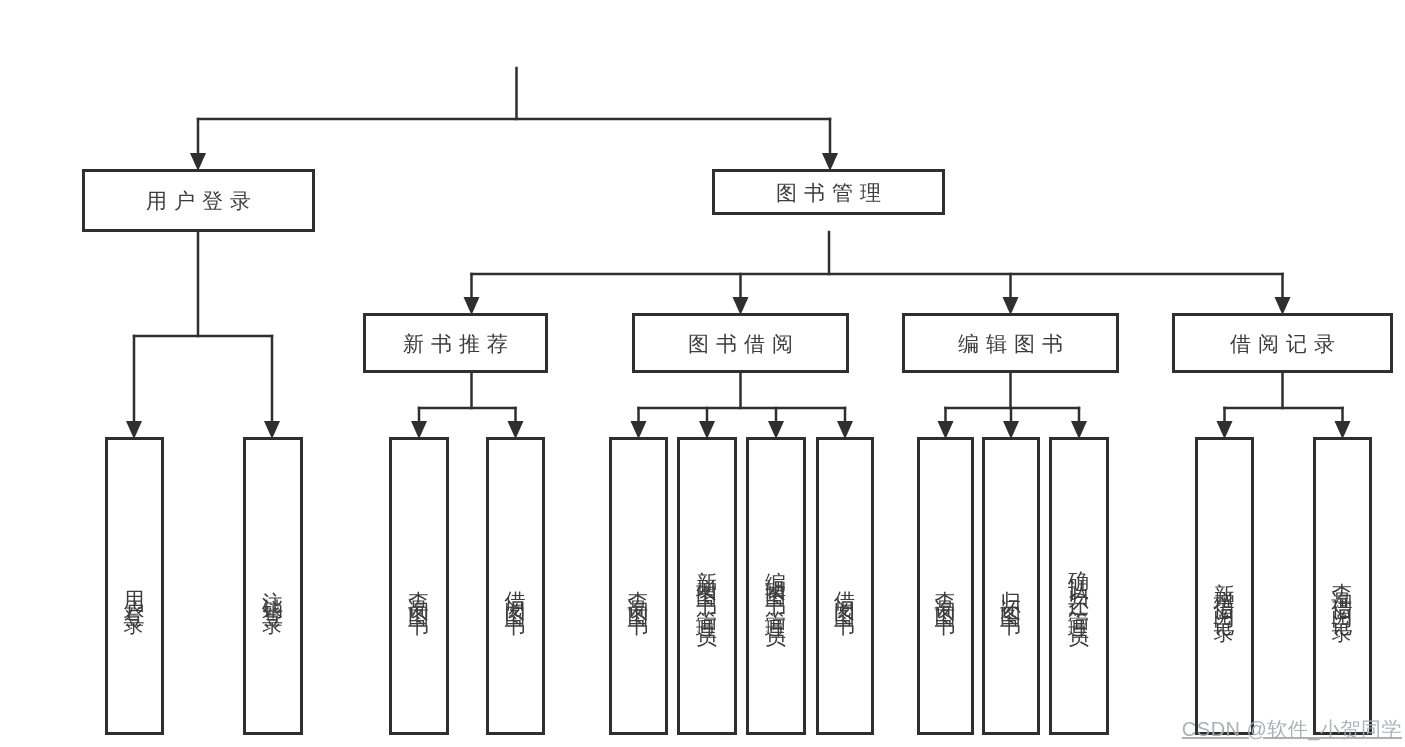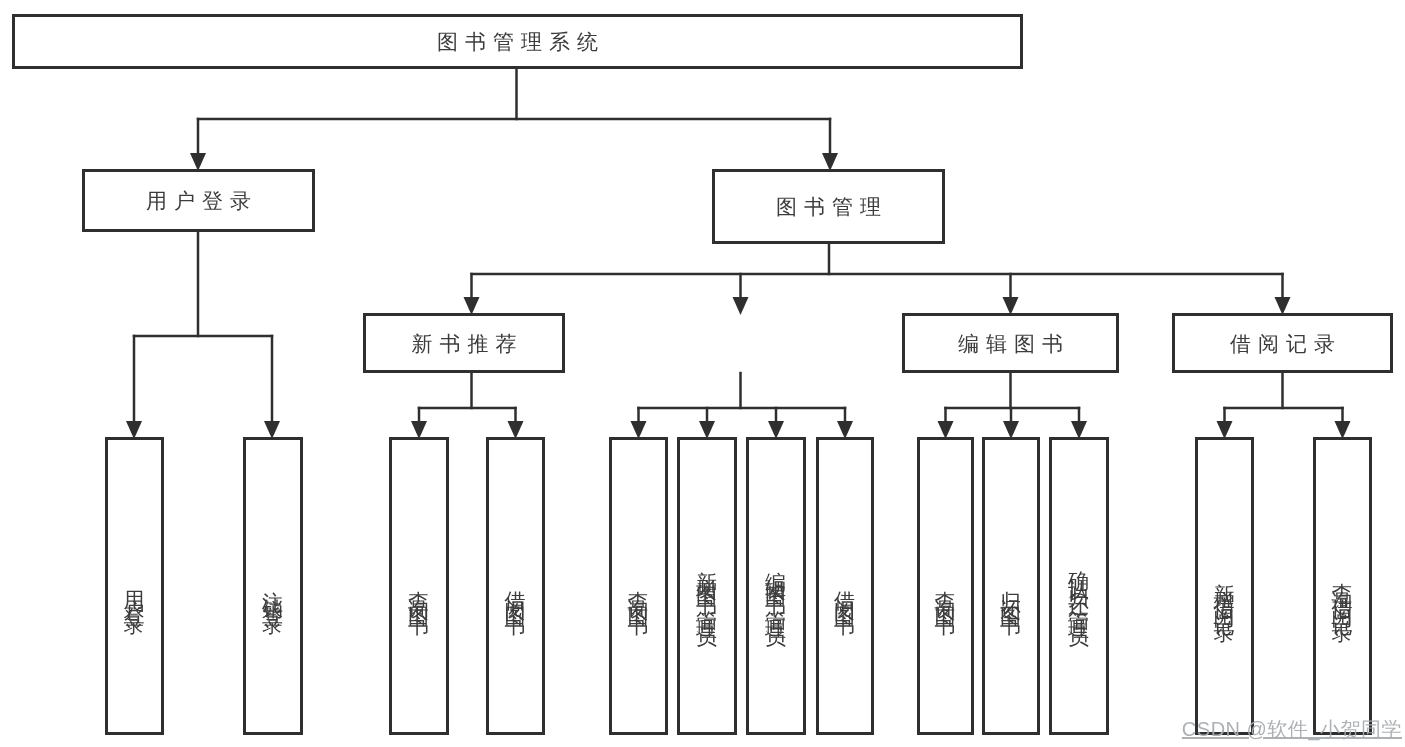--- a/index.html
+++ b/index.html
@@ -116,33 +116,33 @@
       <polygon points="768,421 784,421 776,439"></polygon>
       <polygon points="837,421 853,421 845,439"></polygon>
       <polygon points="937.5,421 953.5,421 945.5,439"></polygon>
       <polygon points="1003,421 1019,421 1011,439"></polygon>
       <polygon points="1071,421 1087,421 1079,439"></polygon>
       <polygon points="1216.5,421 1232.5,421 1224.5,439"></polygon>
       <polygon points="1334.5,421 1350.5,421 1342.5,439"></polygon>
     </g>
   </svg>
 
-  <div class="box hbox" style="left:12px;top:14px;width:1011px;height:55px">
-    <span class="lbl">图书管理系统</span>
-  </div>
 
   <div class="box hbox" style="left:82px;top:169px;width:233px;height:63px">
     <span class="lbl">用户登录</span>
   </div>
-  <div class="box hbox" style="left:712px;top:169px;width:233px;height:75px">
+  <div class="box hbox" style="left:712px;top:169px;width:233px;height:46px">
     <span class="lbl">图书管理</span>
   </div>
 
-  <div class="box hbox" style="left:363px;top:313px;width:202px;height:60px">
+  <div class="box hbox" style="left:363px;top:313px;width:185px;height:60px">
     <span class="lbl">新书推荐</span>
+  </div>
+  <div class="box hbox" style="left:632px;top:313px;width:217px;height:60px">
+    <span class="lbl">图书借阅</span>
   </div>
   <div class="box hbox" style="left:902px;top:313px;width:217px;height:60px">
     <span class="lbl">编辑图书</span>
   </div>
   <div class="box hbox" style="left:1172px;top:313px;width:221px;height:60px">
     <span class="lbl">借阅记录</span>
   </div>
 
   <div class="box vbox" style="left:105px;top:437px;width:59px;height:298px">
     <span class="lbl">用户登录</span>

